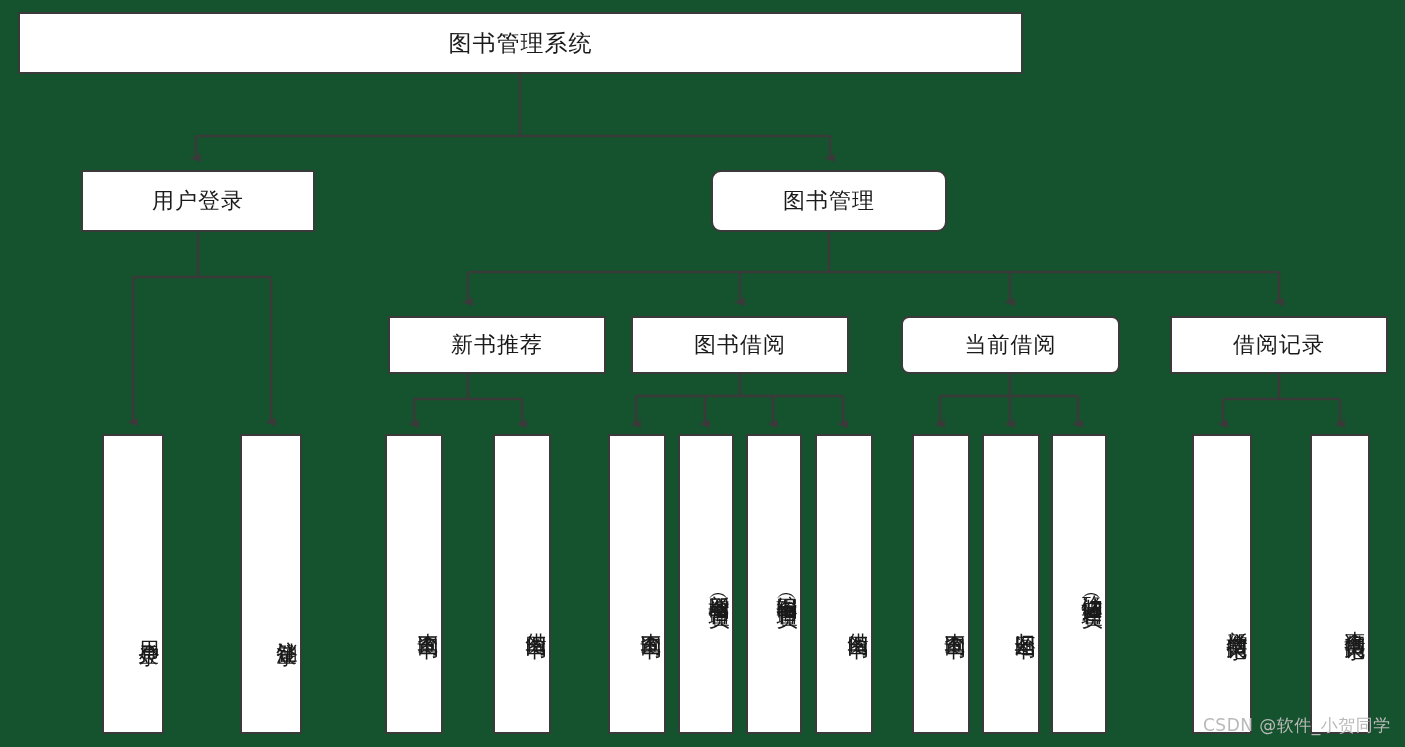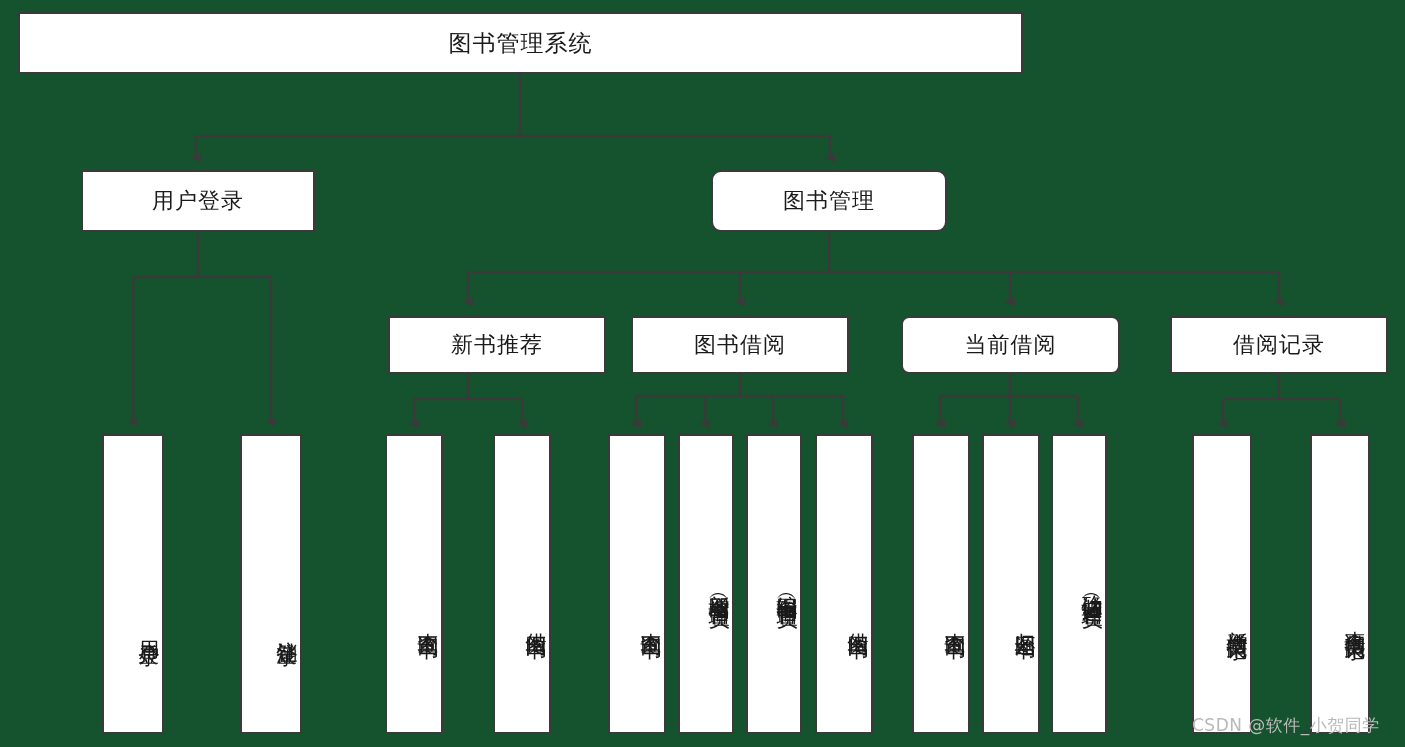--- a/index.html
+++ b/index.html
@@ -64,20 +64,21 @@
   }
   .watermark {
     position: absolute;
     left: 1192px;
     top: 714px;
     font-size: 17px;
     color: #b9b9b9;
     white-space: nowrap;
     z-index: 5;
     letter-spacing: 0.5px;
+    padding-left: 11px;
   }
 </style>
 </head>
 <body>
 
 <div id="diagram-canvas">
 
   <svg id="connector-layer" viewBox="0 0 1405 747" width="1405" height="747">
     <defs>
       <marker id="arrow" markerWidth="11" markerHeight="11" refX="5.2" refY="5" orient="auto" markerUnits="userSpaceOnUse">

